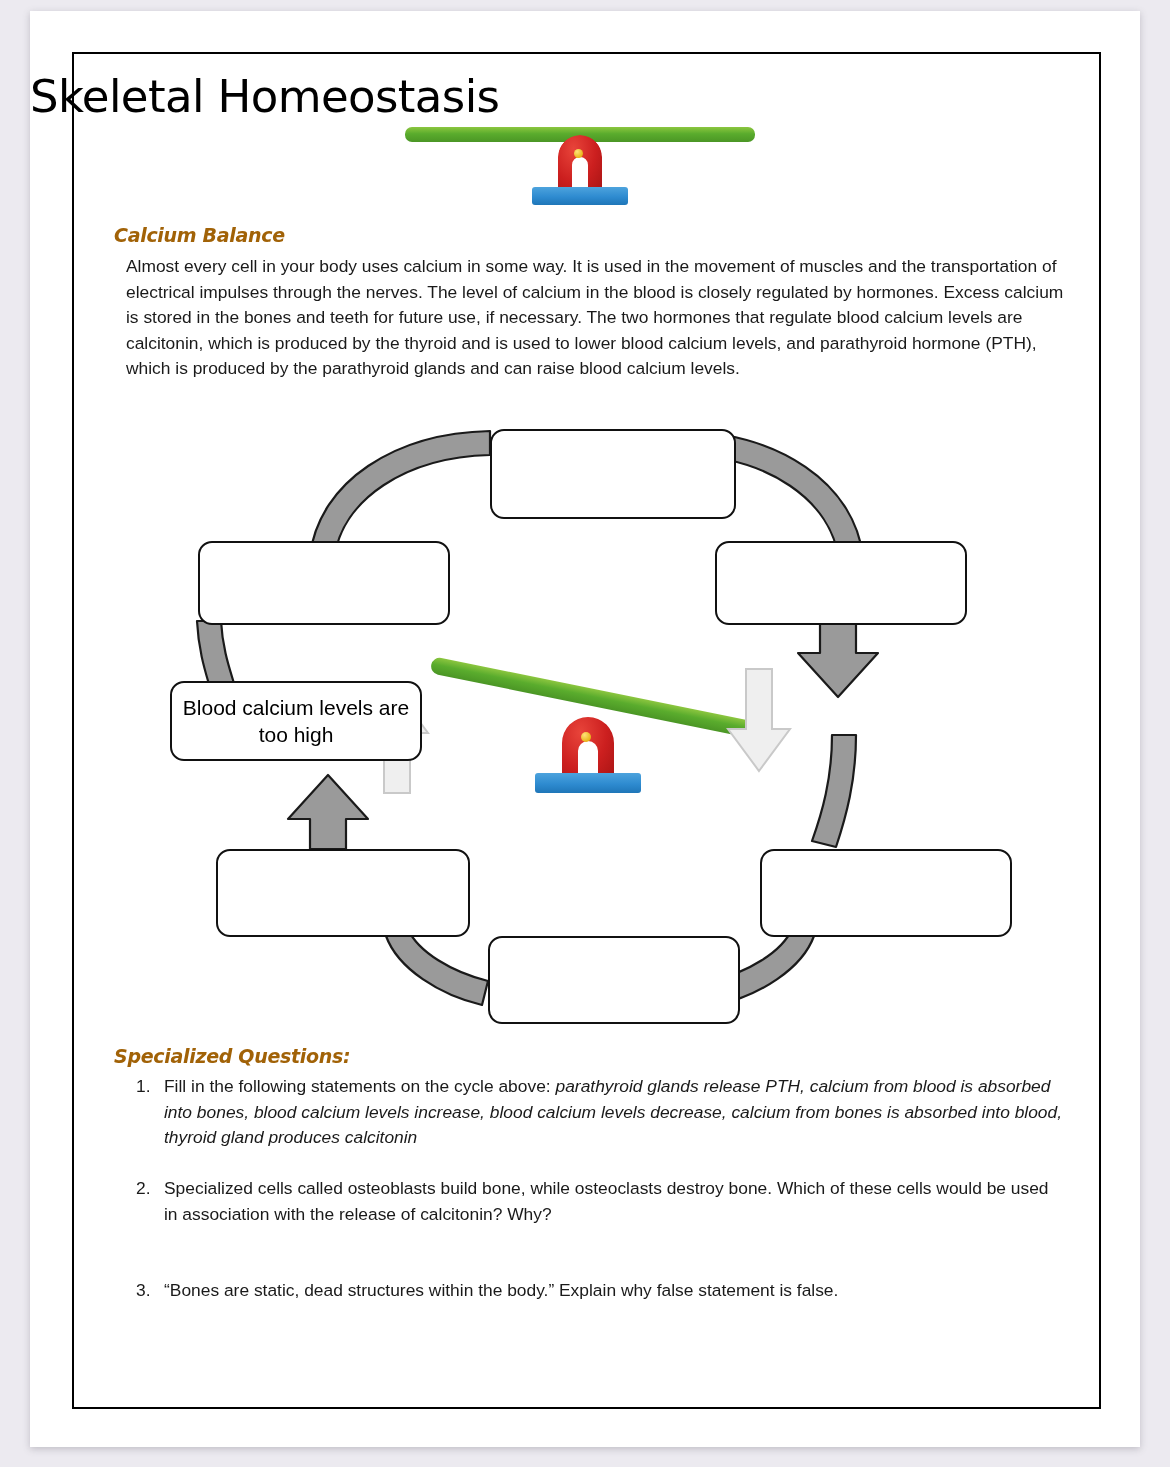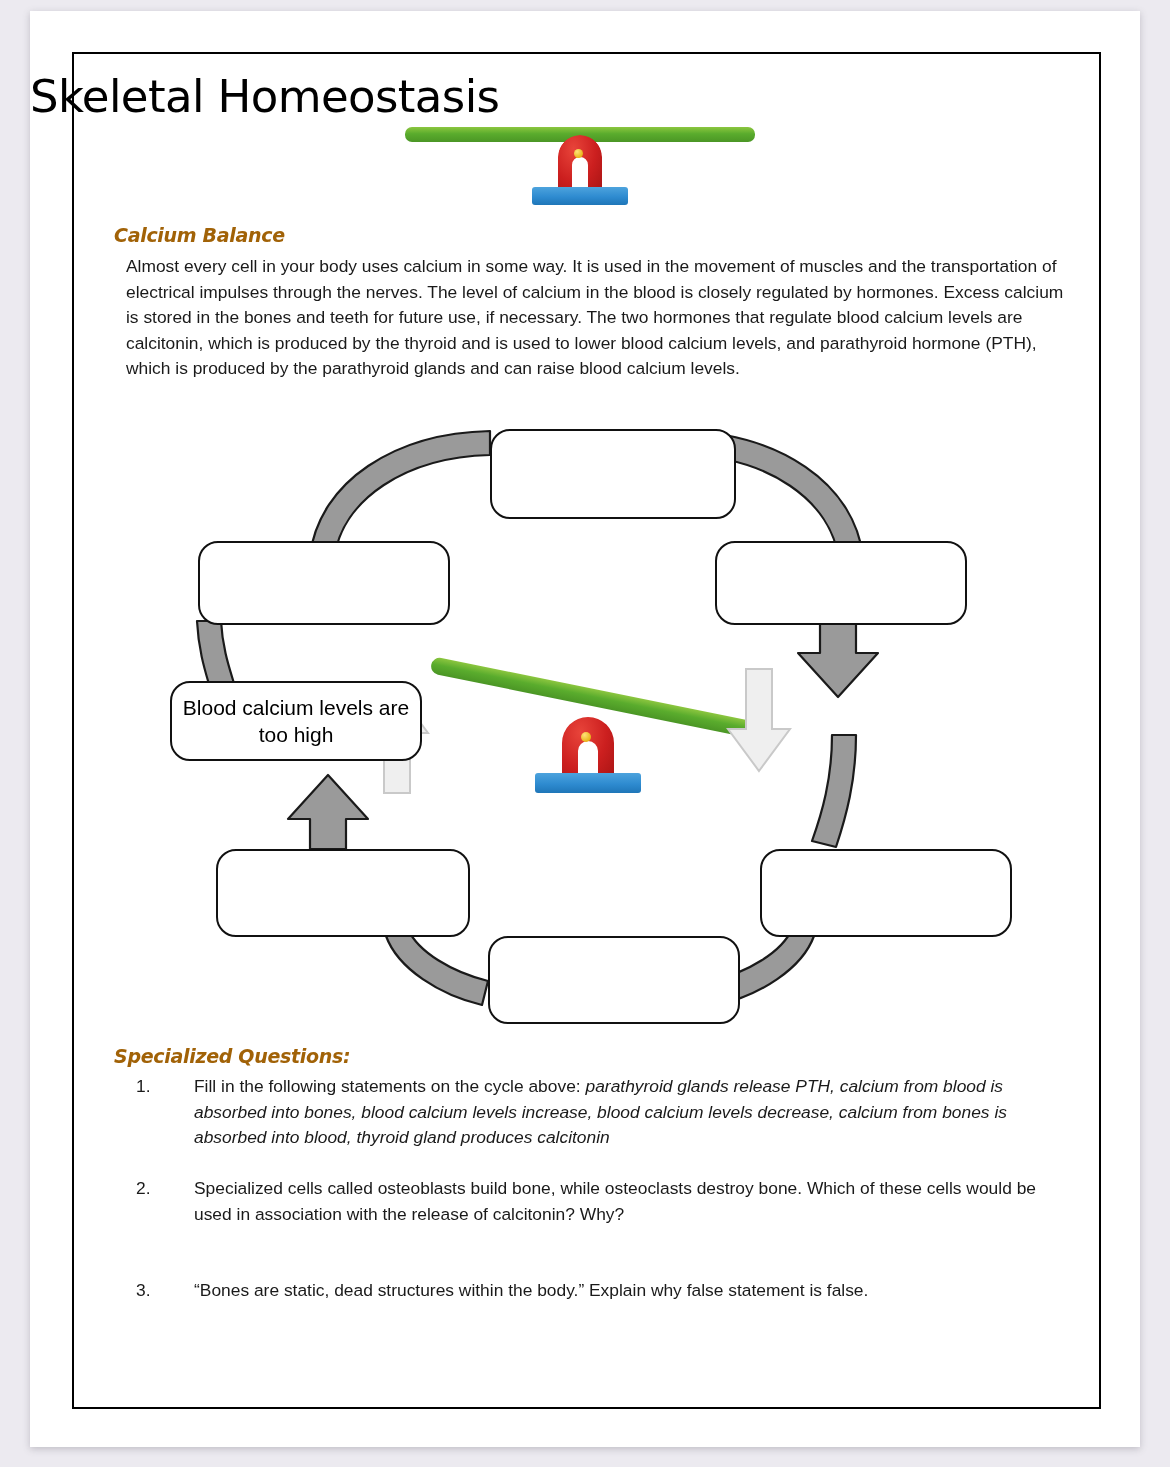--- a/index.html
+++ b/index.html
@@ -105,21 +105,21 @@
     top: 398px;
     width: 946px;
     height: 628px;
   }
   #cycle svg.ring { position: absolute; left: 0; top: 0; }
   .cbox {
     position: absolute;
     box-sizing: border-box;
     background: #fff;
     border: 2.2px solid #111;
-    border-radius: 20px;
+    border-radius: 14px;
     display: flex;
     align-items: center;
     justify-content: center;
     text-align: center;
     font-size: 21px;
     line-height: 27px;
     color: #000;
     font-family: "Liberation Sans", sans-serif;
   }
   
@@ -133,21 +133,21 @@
   #center-seesaw .fulcrum{ left: 148px; top: 70px; width: 52px; height: 62px;
                            clip-path: path('M0,62 L0,26 A26,26 0 0 1 52,26 L52,62 L36,62 L36,34 A10,10 0 0 0 16,34 L16,62 Z'); }
   #center-seesaw .dot    { left: 167px; top: 85px; width: 10px; height: 10px; }
   #center-seesaw .base   { left: 121px; top: 126px; width: 106px; height: 20px; }
   .lite-arrow { position: absolute; }
   
   #disc-head { left: 84px; top: 1034px; }
   .q { position: absolute; left: 84px; width: 950px;
        font-size: 17.4px; line-height: 25.5px; color: #1a1a1a; }
   .q .num { position: absolute; left: 22px; top: 0; }
-  .q .txt { display: block; margin-left: 80px; }
+  .q .txt { display: block; margin-left: 50px; }
   .q .txt i { font-style: italic; }
   #q1 { top: 1063px; }
   #q2 { top: 1165px; }
   #q3 { top: 1267px; }
 </style>
 </head>
 <body>
 
 <div id="root">
   <div class="sheet">

